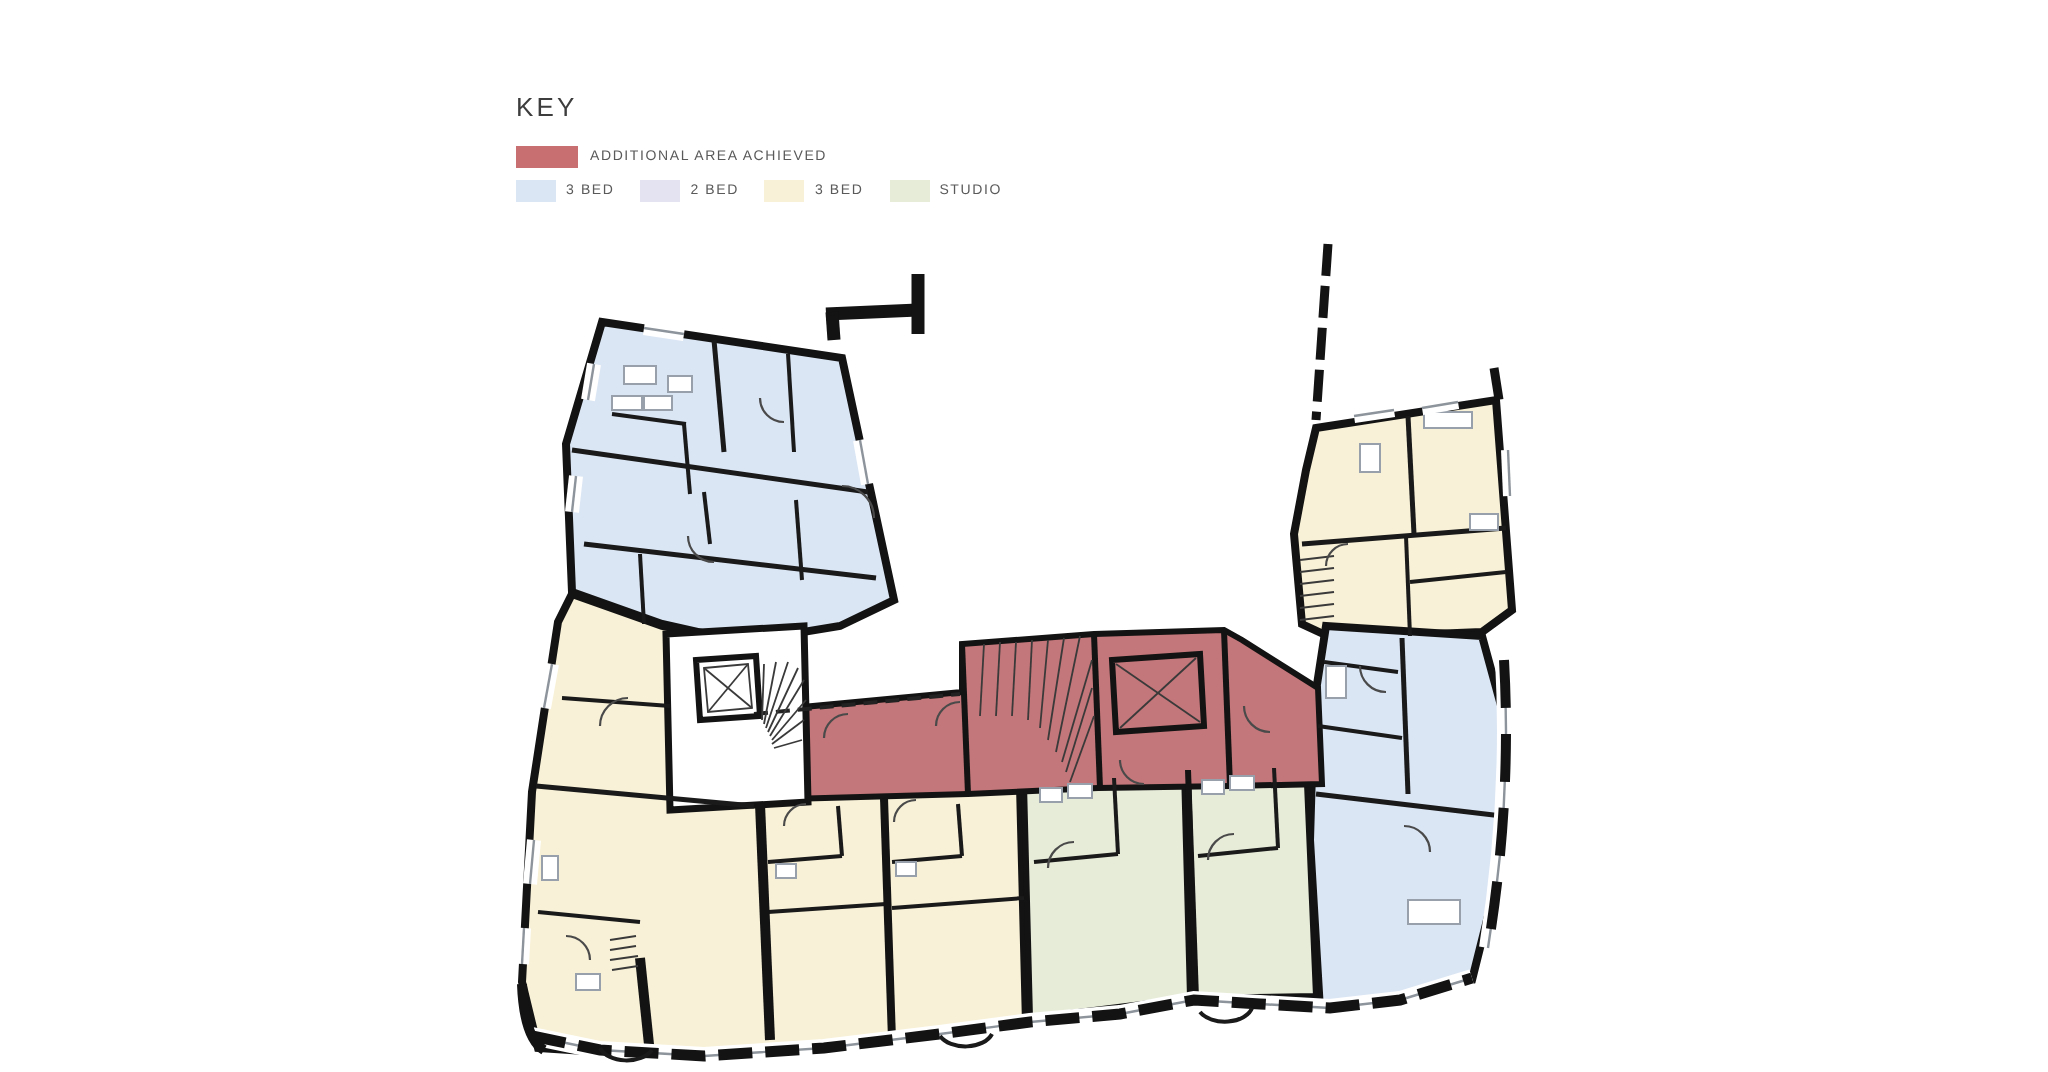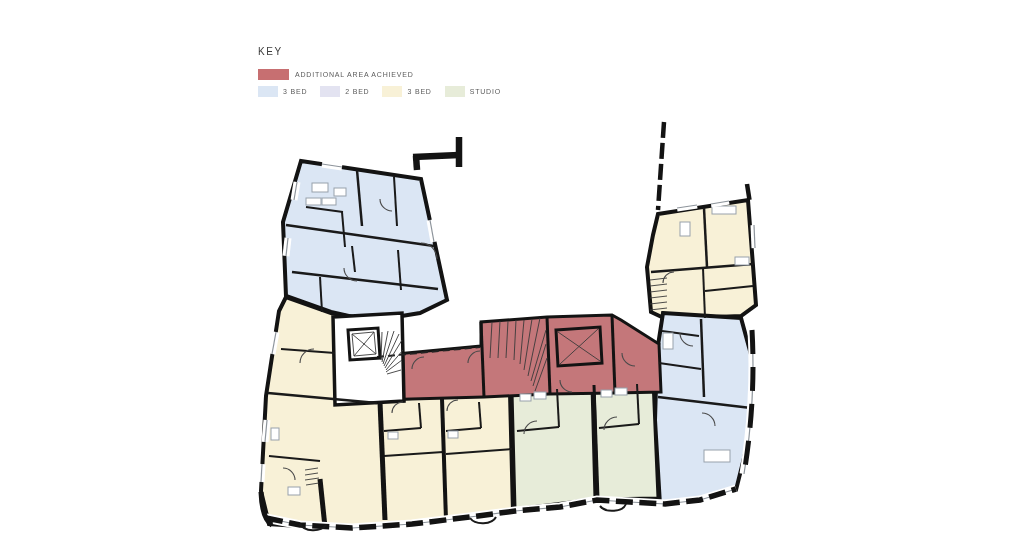--- a/index.html
+++ b/index.html
@@ -1,21 +1,21 @@
 <!DOCTYPE html>
 <html><head>
 <meta charset="utf-8">
 <style>
   html,body{margin:0;padding:0;}
   body{
     width:1024px;height:536px;position:relative;overflow:hidden;
     background:#ffffff;font-family:"Liberation Sans",sans-serif;
   }
   .legend{position:absolute;left:258px;top:46px;}
-  .legend-title{font-size:10px;letter-spacing:1.6px;color:#3d3d3d;margin:0 0 12px 0;}
+  .legend-title{font-size:13px;letter-spacing:1.6px;color:#3d3d3d;margin:0 0 12px 0;}
   .legend-row{display:flex;align-items:center;margin-bottom:6px;height:11px;}
   .swatch-lg{width:31px;height:11px;margin-right:6px;flex:0 0 auto;}
   .legend-label{font-size:7px;letter-spacing:0.8px;color:#5a5a5a;white-space:nowrap;}
   .legend-item{display:flex;align-items:center;margin-right:13px;}
   .swatch-sm{width:20px;height:11px;margin-right:5px;flex:0 0 auto;}
   svg.plan{position:absolute;left:0;top:0;}
   .unit{stroke:#131313;stroke-width:4;stroke-linejoin:miter;}
   .u3{stroke-width:3;}
   .core{fill:#ffffff;stroke:#131313;stroke-width:3.5;}
   .w5{stroke:#131313;stroke-width:5;fill:none;}

